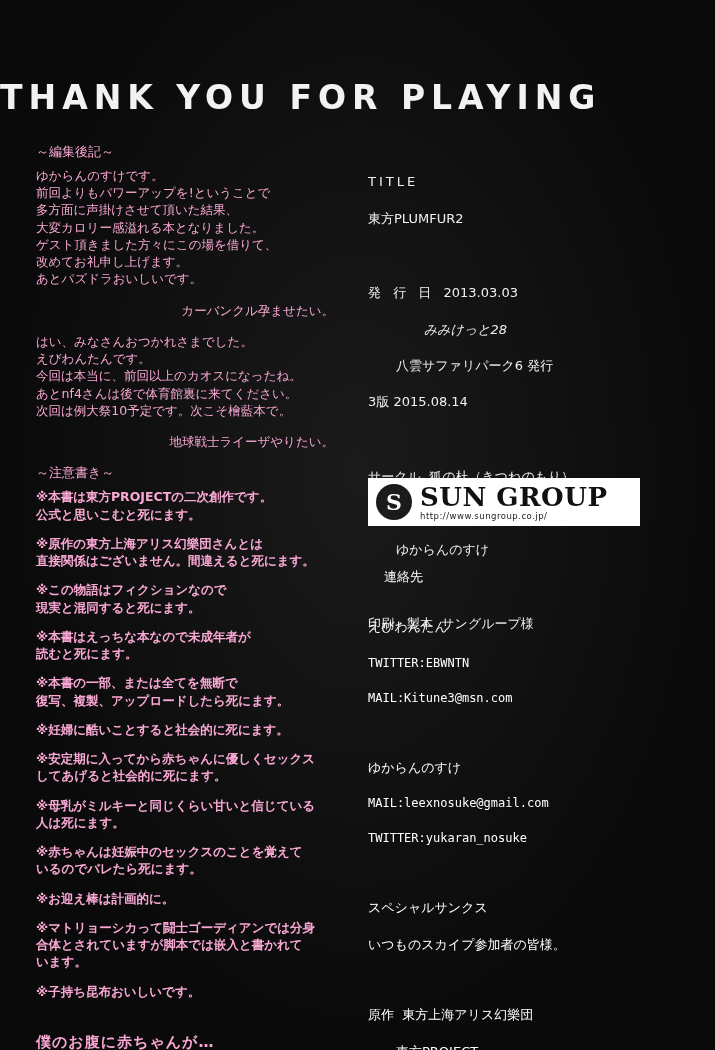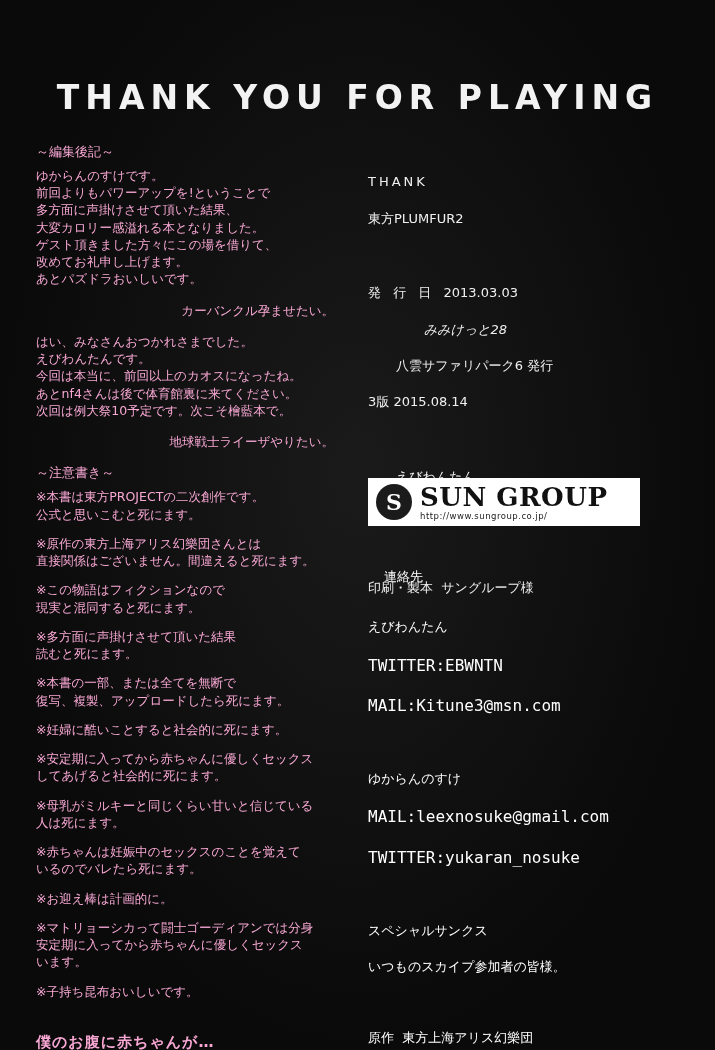--- a/index.html
+++ b/index.html
@@ -28,21 +28,21 @@
     background:
       radial-gradient(ellipse at 50% 45%, rgba(40,40,40,0.55) 0%, rgba(10,10,10,0.0) 70%);
     pointer-events: none;
   }
 
   .title-banner {
     position: absolute;
     left: 0;
     right: 0;
     top: 78px;
-    text-align: center;
+    text-align: left;
     font-size: 33px;
     letter-spacing: 6px;
     font-weight: bold;
     color: #f2f2f2;
     font-family: "DejaVu Sans", sans-serif;
     white-space: nowrap;
   }
 
   .col-left {
     position: absolute;
@@ -72,20 +72,21 @@
     white-space: pre-line;
   }
   .indent-right {
     text-align: right;
     margin: 0 0 14px 0;
     padding-right: 22px;
   }
   .note-item {
     margin: 0 0 12px 0;
     white-space: pre-line;
+    font-weight: bold;
   }
   .closing {
     margin-top: 32px;
     font-size: 15px;
     letter-spacing: 1px;
     font-weight: bold;
   }
 
   
   .r-block { margin: 0 0 20px 0; white-space: pre-line; }
@@ -144,21 +145,21 @@
   .contact-block {
     position: absolute;
     left: 368px;
     top: 568px;
     width: 320px;
     font-size: 13px;
     line-height: 1.4;
   }
   .mono {
     font-family: "DejaVu Sans Mono", monospace;
-    font-size: 16px;
+    font-size: 12px;
     letter-spacing: 0;
   }
   .contact-sub { margin: 0 0 16px 0; white-space: pre-line; }
   .contact-head { margin: 0 0 14px 16px; }
 </style>
 </head>
 <body>
 
 <div class="page">
 
@@ -181,54 +182,55 @@
 次回は例大祭10予定です。次こそ檜藍本で。</p>
     <p class="indent-right">地球戦士ライーザやりたい。</p>
 
     <div class="sec-head">～注意書き～</div>
     <p class="note-item">※本書は東方PROJECTの二次創作です。
 公式と思いこむと死にます。</p>
     <p class="note-item">※原作の東方上海アリス幻樂団さんとは
 直接関係はございません。間違えると死にます。</p>
     <p class="note-item">※この物語はフィクションなので
 現実と混同すると死にます。</p>
-    <p class="note-item">※多方面に声掛けさせて頂いた結果
+    <p class="note-item">※本書はえっちな本なので未成年者が
 読むと死にます。</p>
     <p class="note-item">※本書の一部、または全てを無断で
 復写、複製、アップロードしたら死にます。</p>
     <p class="note-item">※妊婦に酷いことすると社会的に死にます。</p>
     <p class="note-item">※安定期に入ってから赤ちゃんに優しくセックス
 してあげると社会的に死にます。</p>
     <p class="note-item">※母乳がミルキーと同じくらい甘いと信じている
 人は死にます。</p>
     <p class="note-item">※赤ちゃんは妊娠中のセックスのことを覚えて
 いるのでバレたら死にます。</p>
     <p class="note-item">※お迎え棒は計画的に。</p>
     <p class="note-item">※マトリョーシカって闘士ゴーディアンでは分身
-安定期に入ってから赤ちゃんに優しくセックス
+合体とされていますが脚本では嵌入と書かれて
 います。</p>
     <p class="note-item">※子持ち昆布おいしいです。</p>
 
     <div class="closing">僕のお腹に赤ちゃんが…</div>
   </div>
 
   <div class="col-right">
     <div class="r-block">
-      <span class="r-row r-label">THANK</span>
+      <span class="r-row r-label">TITLE</span>
       <span class="r-row">東方PLUMFUR2</span>
     </div>
 
     <div class="r-block">
       <span class="r-row"><span class="spaced">発 行 日</span>&nbsp;&nbsp;<span>2013.03.03</span></span>
       <span class="r-row r-indent2">みみけっと28</span>
       <span class="r-row r-indent1">八雲サファリパーク6  発行</span>
       <span class="r-row"><span>3版</span>&nbsp;<span>2015.08.14</span></span>
     </div>
 
     <div class="r-block">
+      <span class="r-row"><span>サークル</span>&nbsp;&nbsp;<span>狐の杜（きつねのもり）</span></span>
       <span class="r-row r-indent1">えびわんたん</span>
       <span class="r-row r-indent1">ゆからんのすけ</span>
     </div>
 
     <div class="r-block">
       <span class="r-row"><span>印刷・製本</span>&nbsp;&nbsp;<span>サングループ様</span></span>
     </div>
   </div>
 
   <div class="logo-box">

